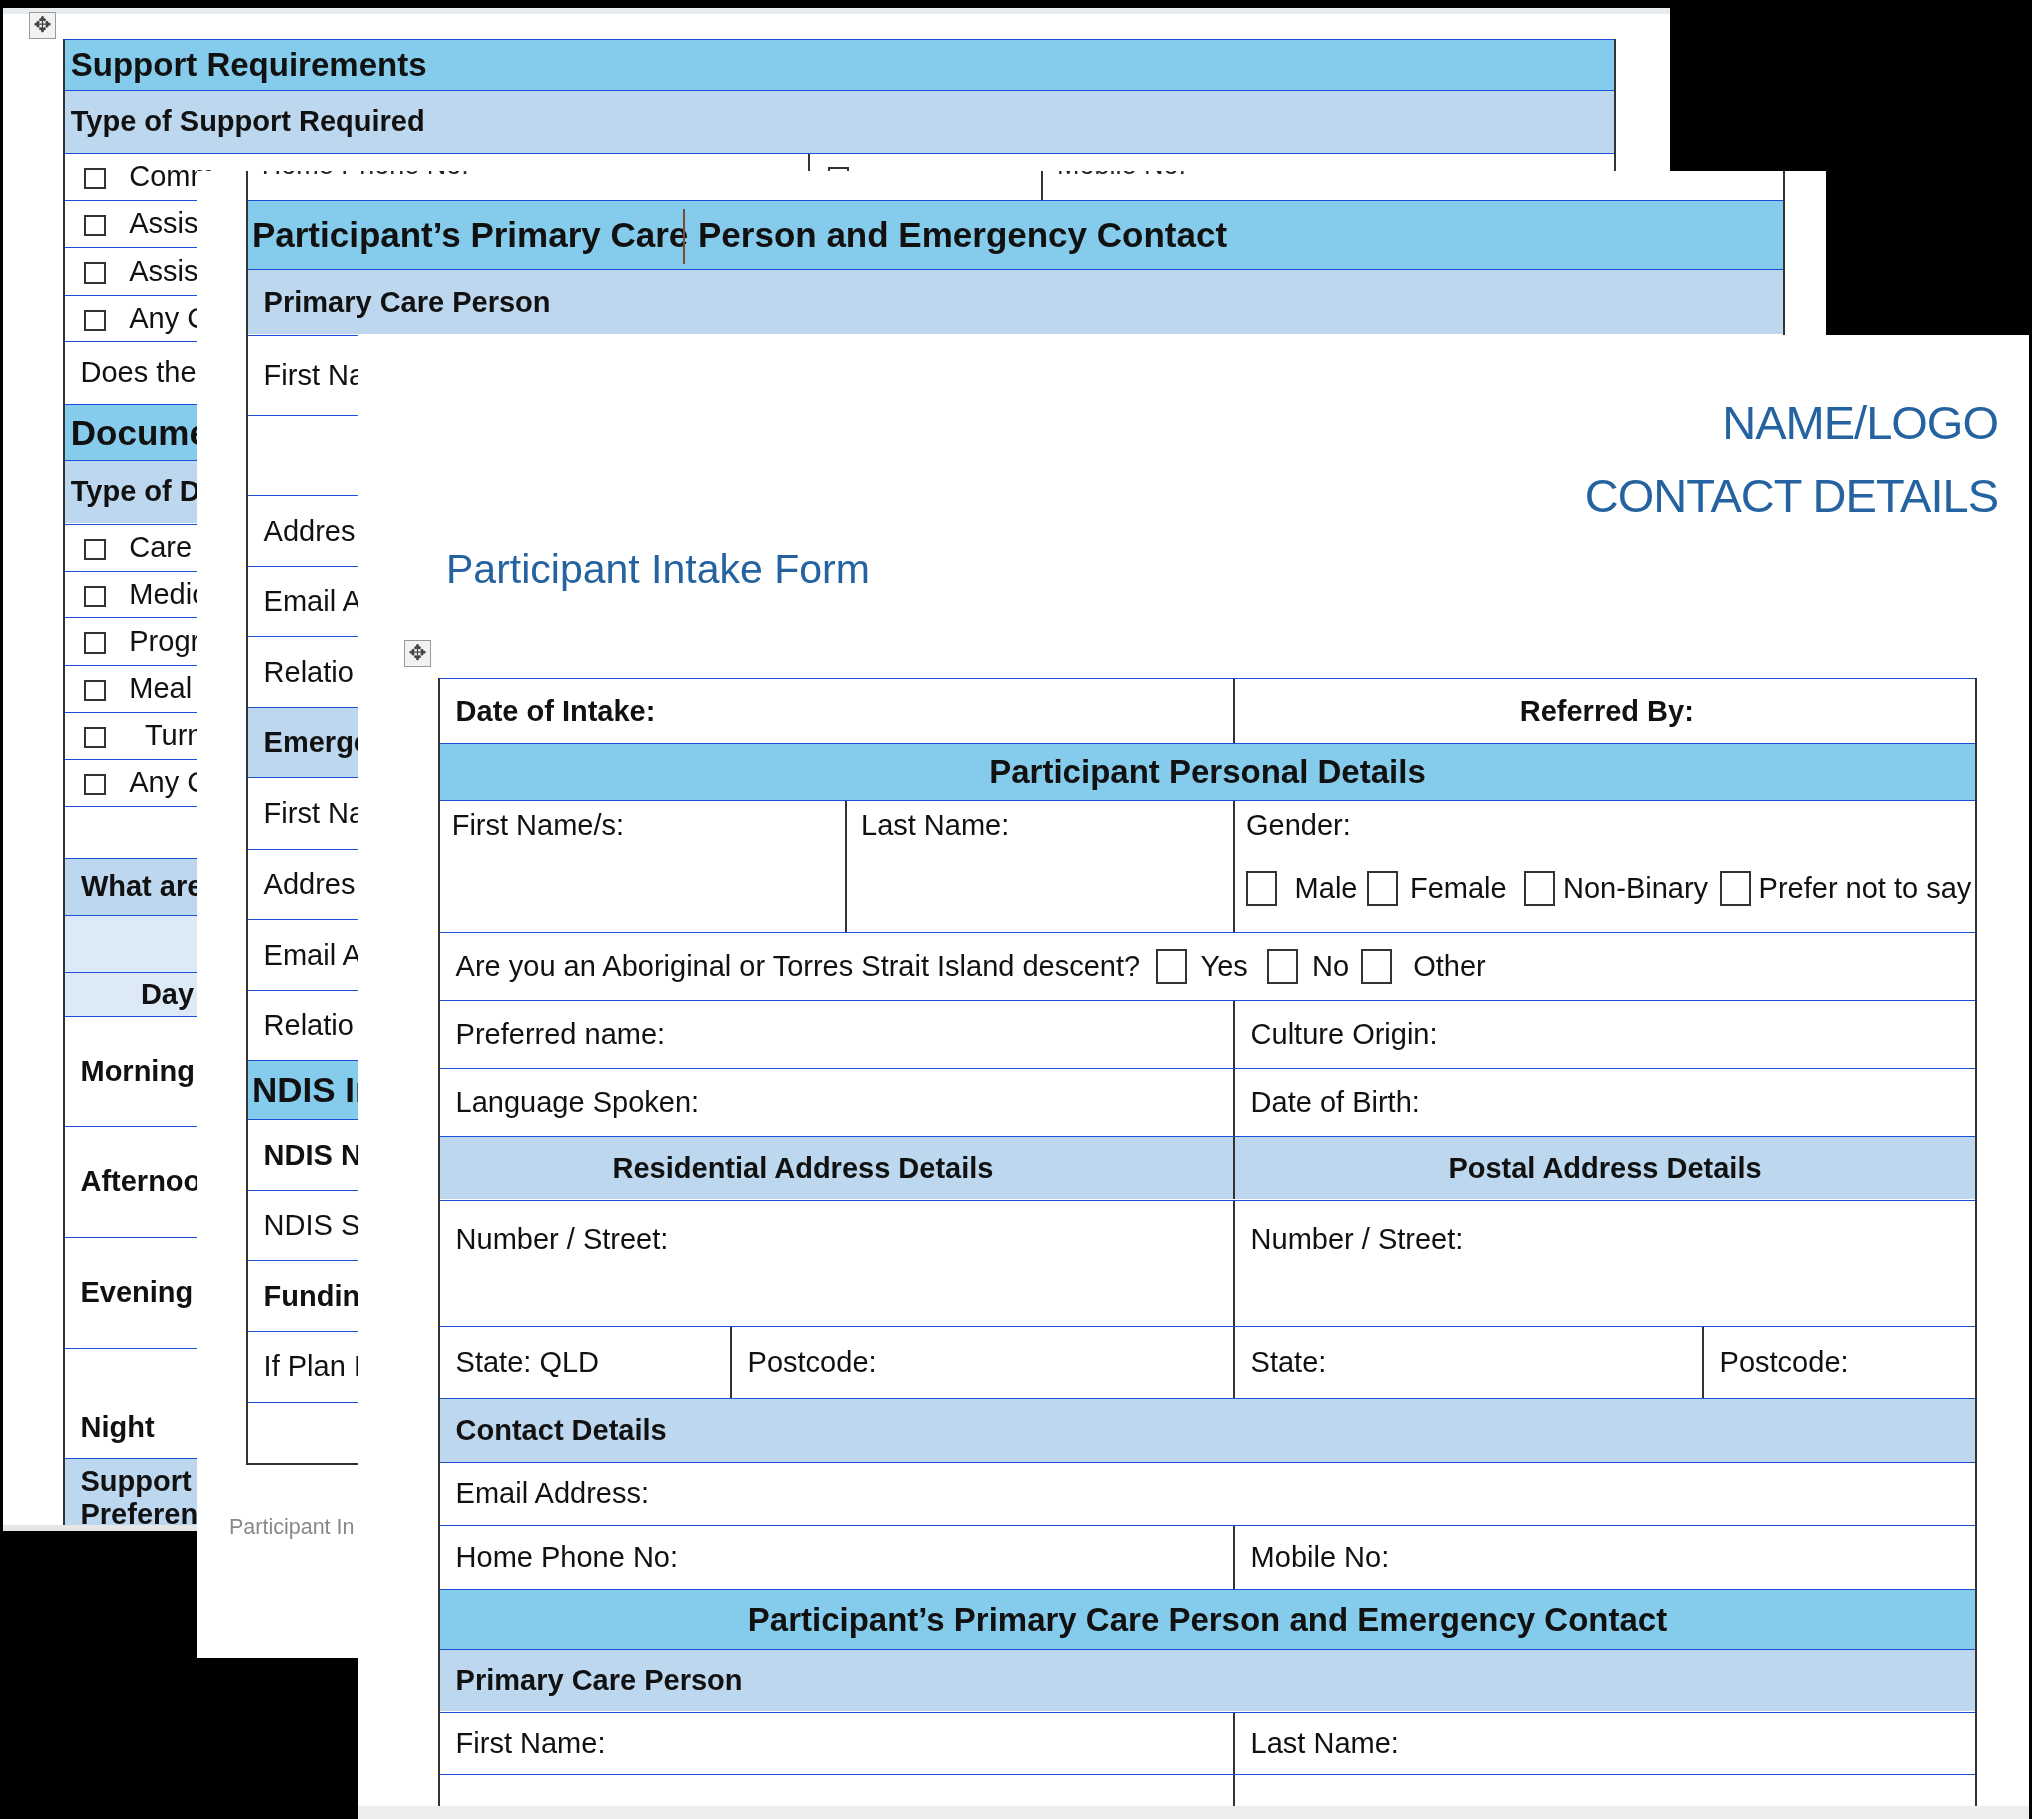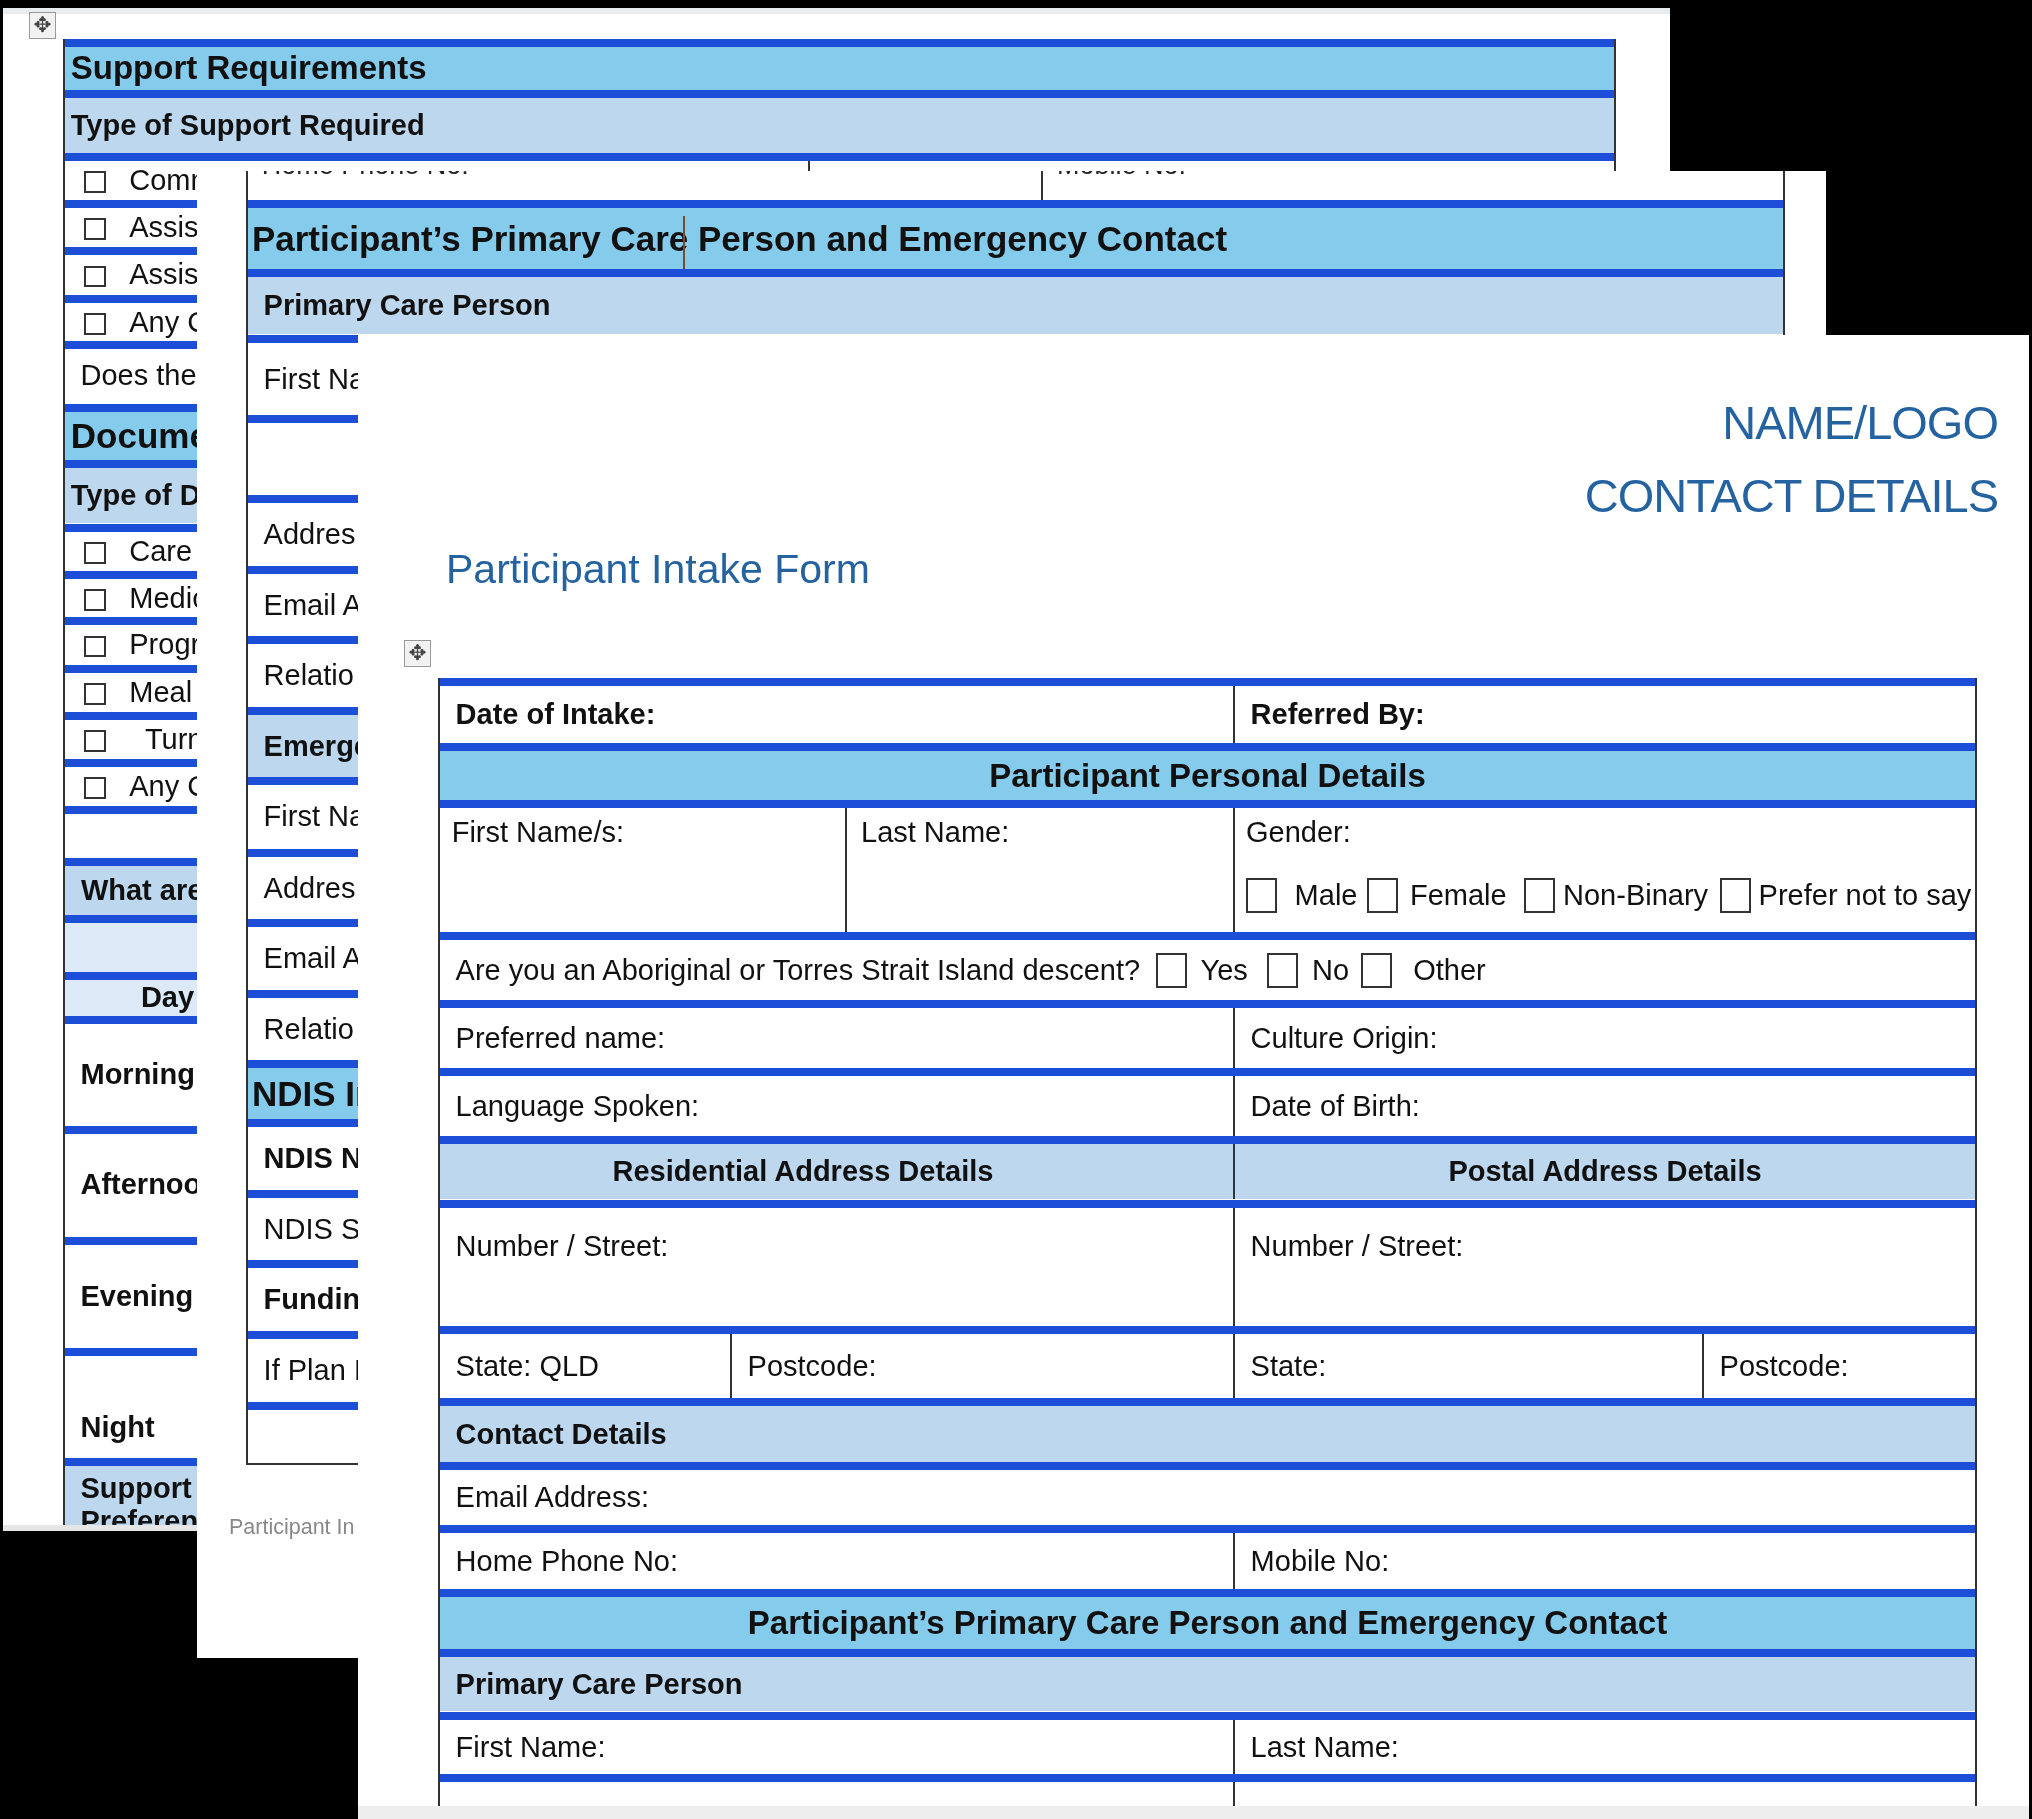--- a/index.html
+++ b/index.html
@@ -1,20 +1,20 @@
 <!DOCTYPE html>
 <html><head>
 <meta charset="utf-8">
 <style>
   html, body { margin:0; padding:0; }
   body { width:2032px; height:1820px; background:#000; position:relative; overflow:hidden;
          font-family:"Liberation Sans", sans-serif; color:#111; }
   .page { position:absolute; background:#fff; overflow:hidden; }
   .abs { position:absolute; box-sizing:border-box; }
-  .row { position:absolute; box-sizing:border-box; border-top:8px solid #1d4ed8; display:flex; align-items:center; }
+  .row { position:absolute; box-sizing:border-box; border-top:1px solid #1d4ed8; display:flex; align-items:center; }
   .hdr { background:#85cbec; font-weight:bold; }
   .sub { background:#bdd7ee; font-weight:bold; }
   .pale { background:#dcE9f7; }
   .cell { position:absolute; top:0; bottom:0; box-sizing:border-box; display:flex; align-items:center; padding-left:15.6px; white-space:nowrap; overflow:hidden; }
   .vline { border-left:2px solid #333; }
   .cb { display:inline-block; width:21.5px; height:21.5px; border:2px solid #333; box-sizing:border-box; vertical-align:middle; }
   .move { position:absolute; width:27px; height:27px; border:1px solid #999; background:#f2f2f2; box-sizing:border-box;
           font-size:21.5px; line-height:25px; text-align:center; color:#444; }
   .fs30 { font-size:29px; }
   .fs28 { font-size:27px; }
@@ -184,21 +184,21 @@
   <div class="abs" style="right:31px; top:133px; font-size:47px; color:#2462a0; letter-spacing:-1px;">CONTACT DETAILS</div>
   <div class="abs" style="left:88px; top:211px; font-size:41px; color:#2462a0;">Participant Intake Form</div>
   <div class="move" style="left:46px; top:305px;">✥</div>
 
   <div class="abs" style="left:80px; top:343px; width:1539px; height:1170px; border-left:2px solid #333; border-right:2px solid #333;">
 
     <div class="row fs30" style="left:0;right:0;top:0;height:65px;font-weight:bold;">
       <div class="cell" style="left:0;width:793px;">
           <span>Date of Intake:</span>
         </div>
-      <div class="cell vline" style="left:793px;right:12px;">
+      <div class="cell vline" style="left:793px;right:12px;justify-content:center;">
           <span>Referred By:</span>
         </div>
     </div>
     <div class="row hdr fs34" style="left:0;right:0;top:65px;height:57px;justify-content:center;">
       <span>Participant Personal Details</span>
     </div>
 
     <div class="row fs30" style="left:0;right:0;top:122px;height:132px;align-items:flex-start;">
       <div class="abs" style="left:11.7px;top:7.8px;"><span>First Name/s:</span></div>
       <div class="abs vline" style="left:405px;top:0;bottom:0;"></div>

